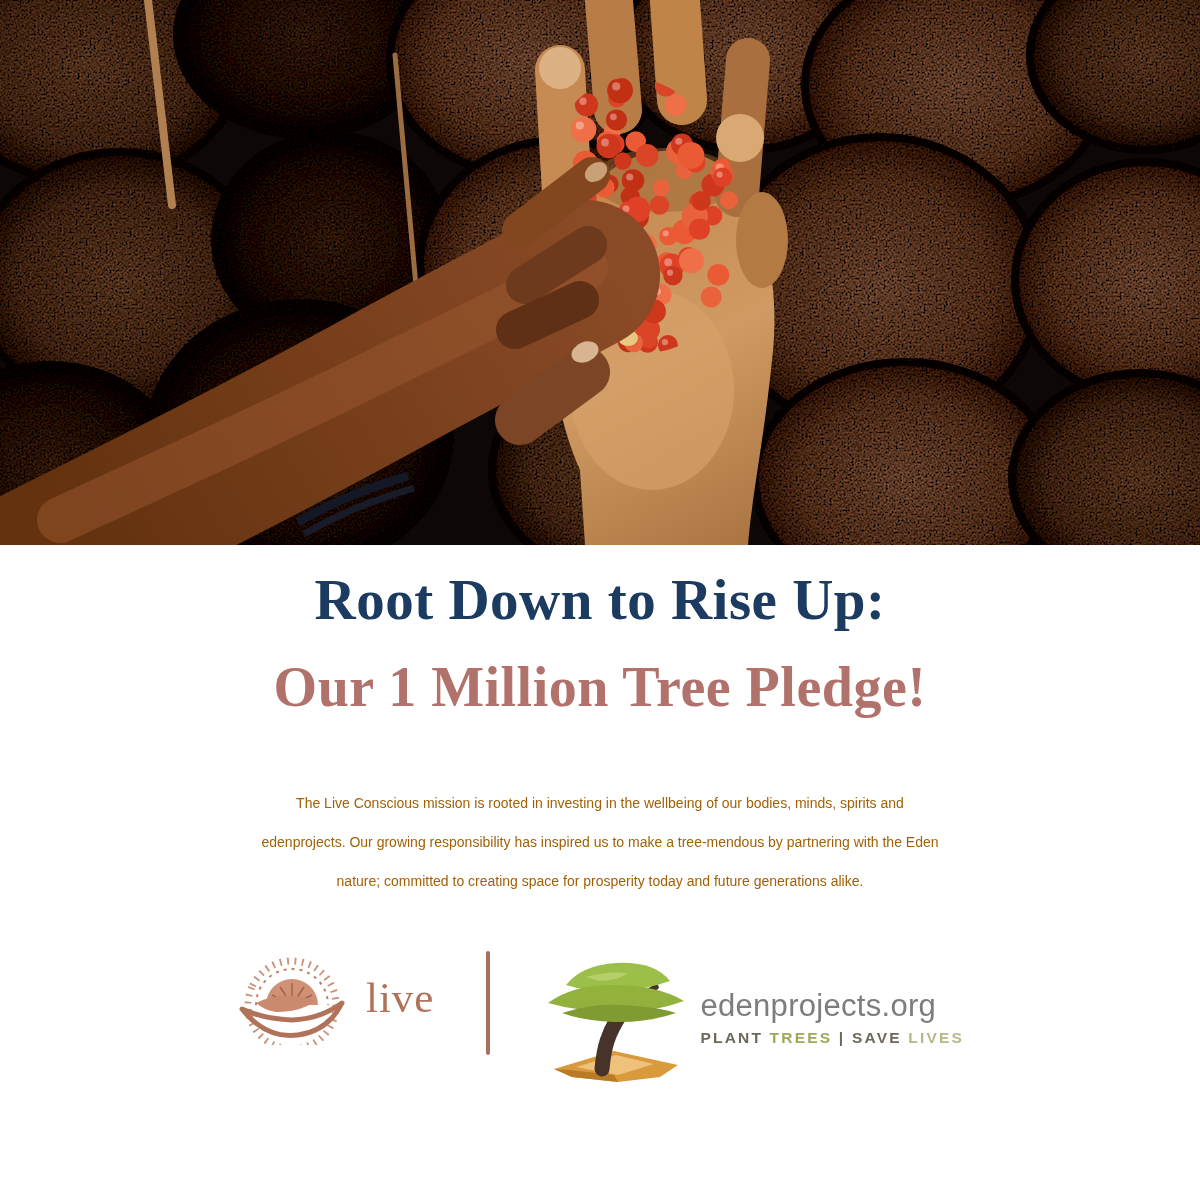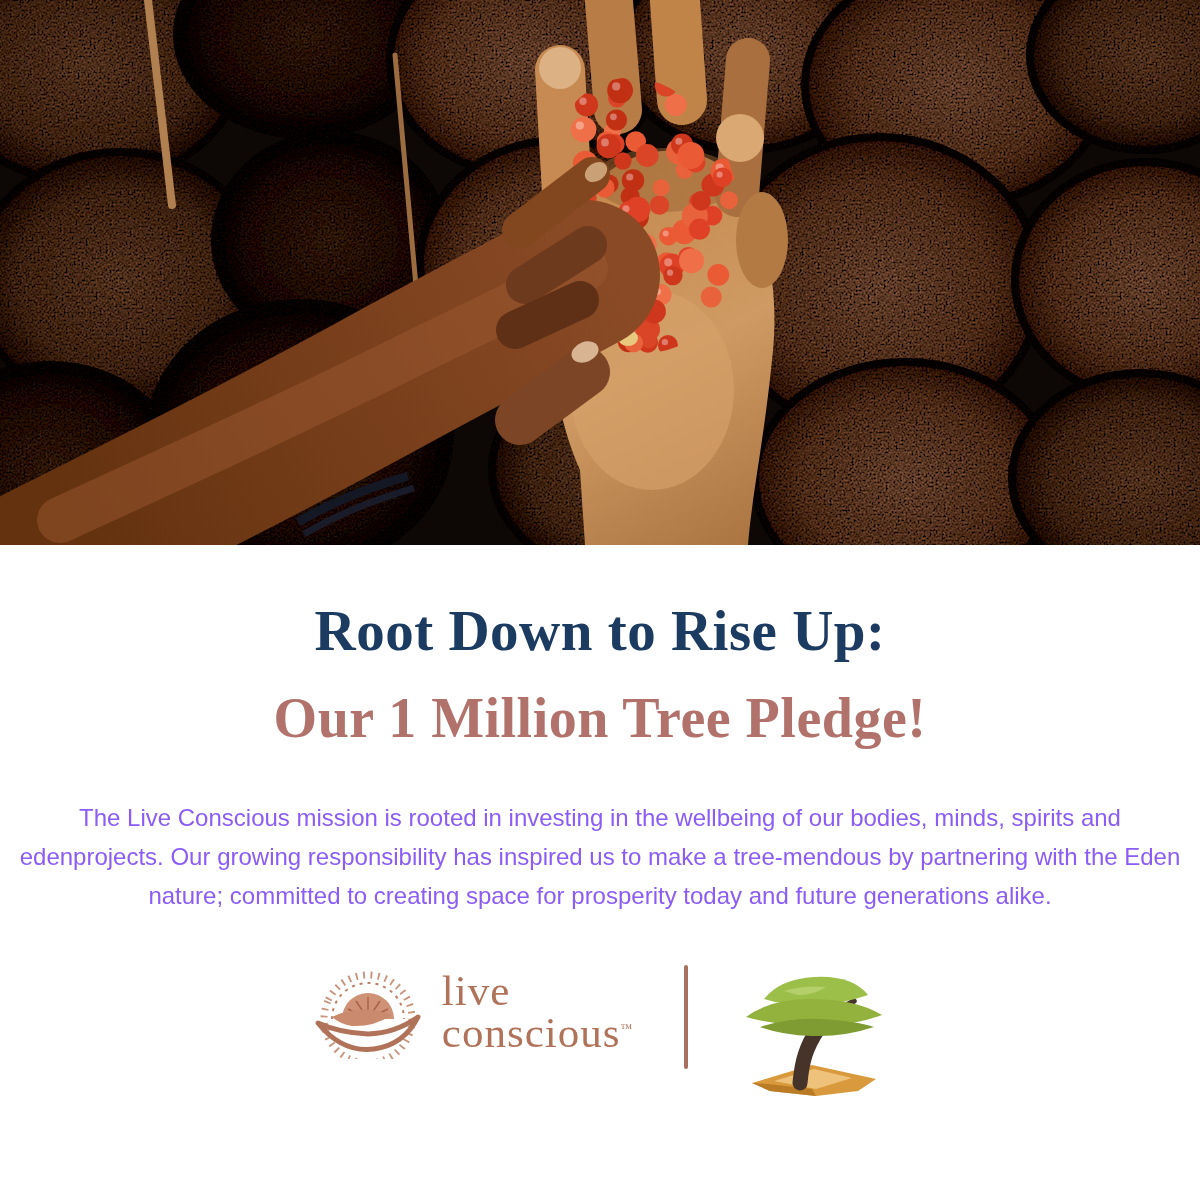--- a/index.html
+++ b/index.html
@@ -6,27 +6,27 @@
   .canvas{
     width:1200px;height:1200px;margin:0 auto;background:#ffffff;
     font-family:"Liberation Sans",sans-serif;position:relative;overflow:hidden;
   }
   
   .hero{display:block;width:1200px;height:545px;}
   
   .content{text-align:center;}
   .h1{
     font-family:"Liberation Serif","DejaVu Serif",serif;font-weight:700;
-    font-size:57px;color:#1b3b61;padding-top:55px;letter-spacing:.5px;line-height:1.1;
+    font-size:57px;color:#1b3b61;padding-top:24px;letter-spacing:.5px;line-height:1.1;
   }
   .h2{
     font-family:"Liberation Serif","DejaVu Serif",serif;font-weight:700;
     font-size:56px;color:#b2726c;margin-top:25px;letter-spacing:.5px;line-height:1.1;
   }
-  .body-copy{margin-top:49px;color:#8b5cf6;font-size:24px;line-height:39px;}
+  .body-copy{margin-top:66px;color:#a16207;font-size:14px;line-height:39px;}
   .body-copy .line{white-space:nowrap;}
   
   .logos{margin-top:50px;display:flex;align-items:flex-start;justify-content:center;gap:52px;}
   .lc{display:flex;align-items:center;gap:18px;color:#b0735a;}
   .lc-word{
     font-family:"Liberation Serif","DejaVu Serif",serif;font-size:43px;line-height:.98;
     text-align:left;letter-spacing:1px;
   }
   .lc-word .tm{font-size:12px;vertical-align:super;letter-spacing:0;}
   .divider{width:4px;height:104px;background:#a8705e;border-radius:2px;}
@@ -280,21 +280,20 @@
               <line x1="56" y1="54" x2="44" y2="36"></line>
             <line x1="56" y1="54" x2="68" y2="36"></line>
               <line x1="56" y1="54" x2="36" y2="44"></line>
             <line x1="56" y1="54" x2="76" y2="44"></line>
           </g>
           <path d="M 20 52 Q 48 38 80 50 Q 62 62 40 61 Q 28 59 20 52 Z" fill="#c98a6d"></path>
           <path d="M 6 58 Q 30 88 62 84 Q 92 80 106 52 Q 84 68 56 69 Q 28 68 6 58 Z" fill="none" stroke="#b0735a" stroke-width="5" stroke-linejoin="round"></path>
         </svg>
         <div class="lc-word">
           <div><span>live</span></div>
-          <div><span>conscious</span><span class="tm">™</span></div>
         </div>
       </div>
 
       <div class="divider"></div>
 
       <div class="eden">
         <svg width="148" height="132" viewBox="0 0 148 132" aria-hidden="true">
 
           <path d="M 12 118 L 72 100 L 136 114 L 118 126 L 76 131 L 30 126 Z" fill="#d89a3c"></path>
           <path d="M 34 116 L 74 104 L 112 113 L 76 124 Z" fill="#eec27a"></path>
@@ -308,17 +307,27 @@
             <path d="M 92 52 C 100 44 106 40 114 36"></path>
           </g>
 
           <g>
             <path d="M 24 34 Q 40 14 74 12 Q 112 10 128 30 Q 100 40 70 40 Q 42 40 24 34 Z" fill="#9cbf49"></path>
             <path d="M 6 52 Q 30 34 70 34 Q 116 34 142 50 Q 110 62 72 61 Q 34 60 6 52 Z" fill="#93b23d"></path>
             <path d="M 20 62 Q 50 52 80 54 Q 116 56 134 62 Q 104 72 72 71 Q 42 70 20 62 Z" fill="#7e9c31"></path>
             <path d="M 44 26 Q 64 20 86 22 Q 74 30 58 30 Z" fill="#b5d06b"></path>
           </g>
         </svg>
+        <div class="eden-text">
+          <div class="eden-domain">edenprojects.org</div>
+          <div class="eden-tagline">
+            <span class="tg-gray">PLANT</span>
+            <span class="tg-green">TREES</span>
+            <span class="tg-gray">|</span>
+            <span class="tg-gray">SAVE</span>
+            <span class="tg-lgreen">LIVES</span>
+          </div>
+        </div>
       </div>
 
     </div>
   </div>
 </div>
 
 </body></html>

